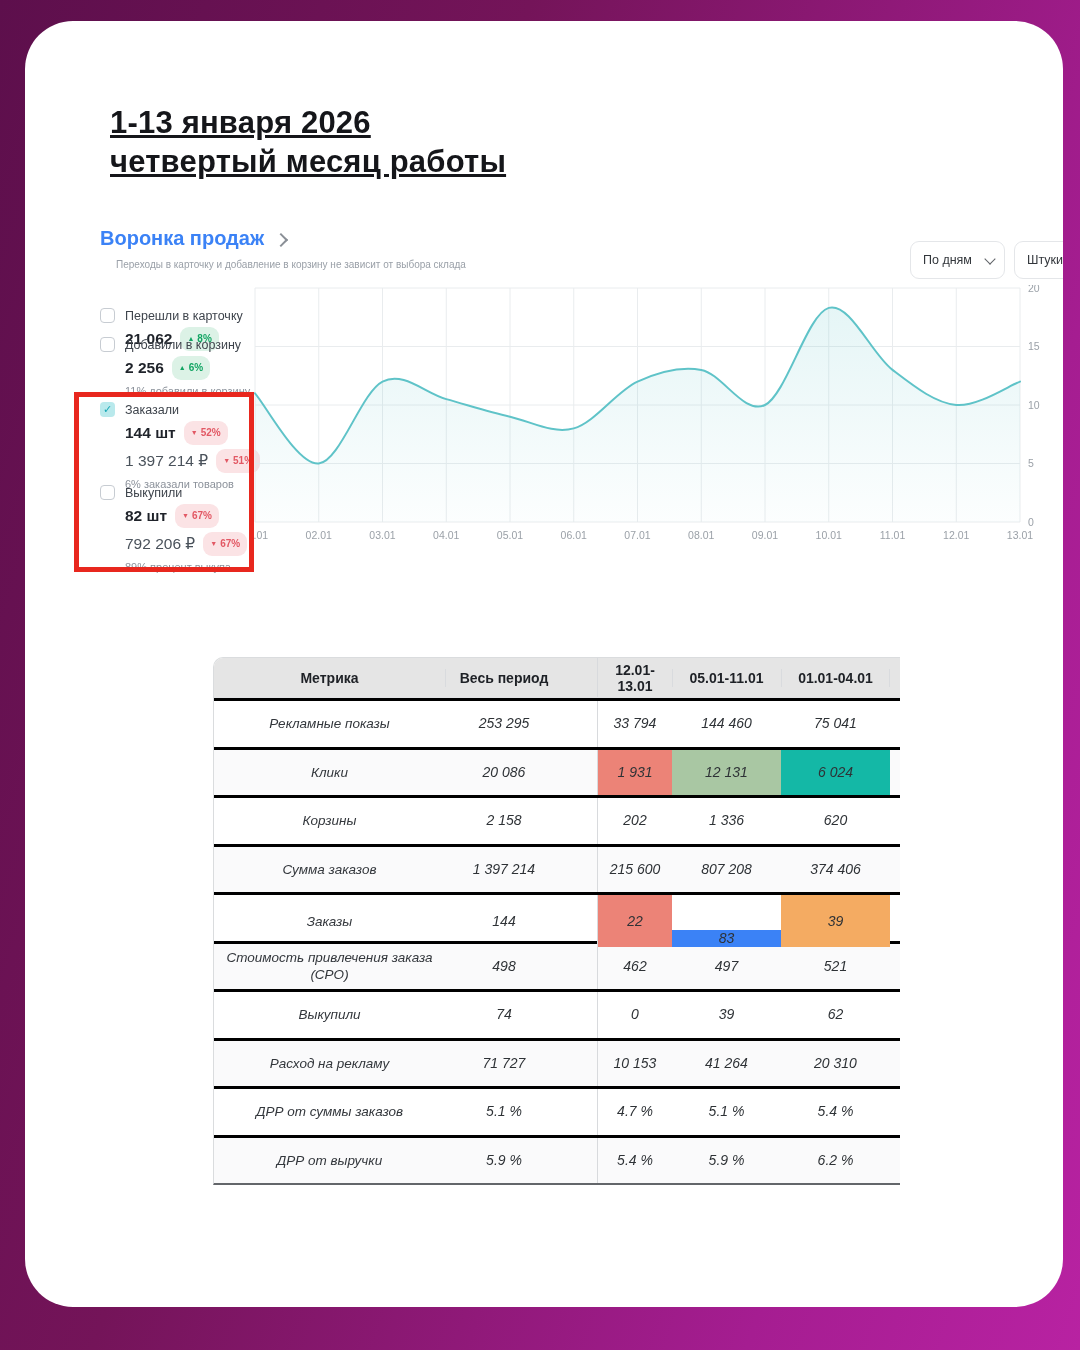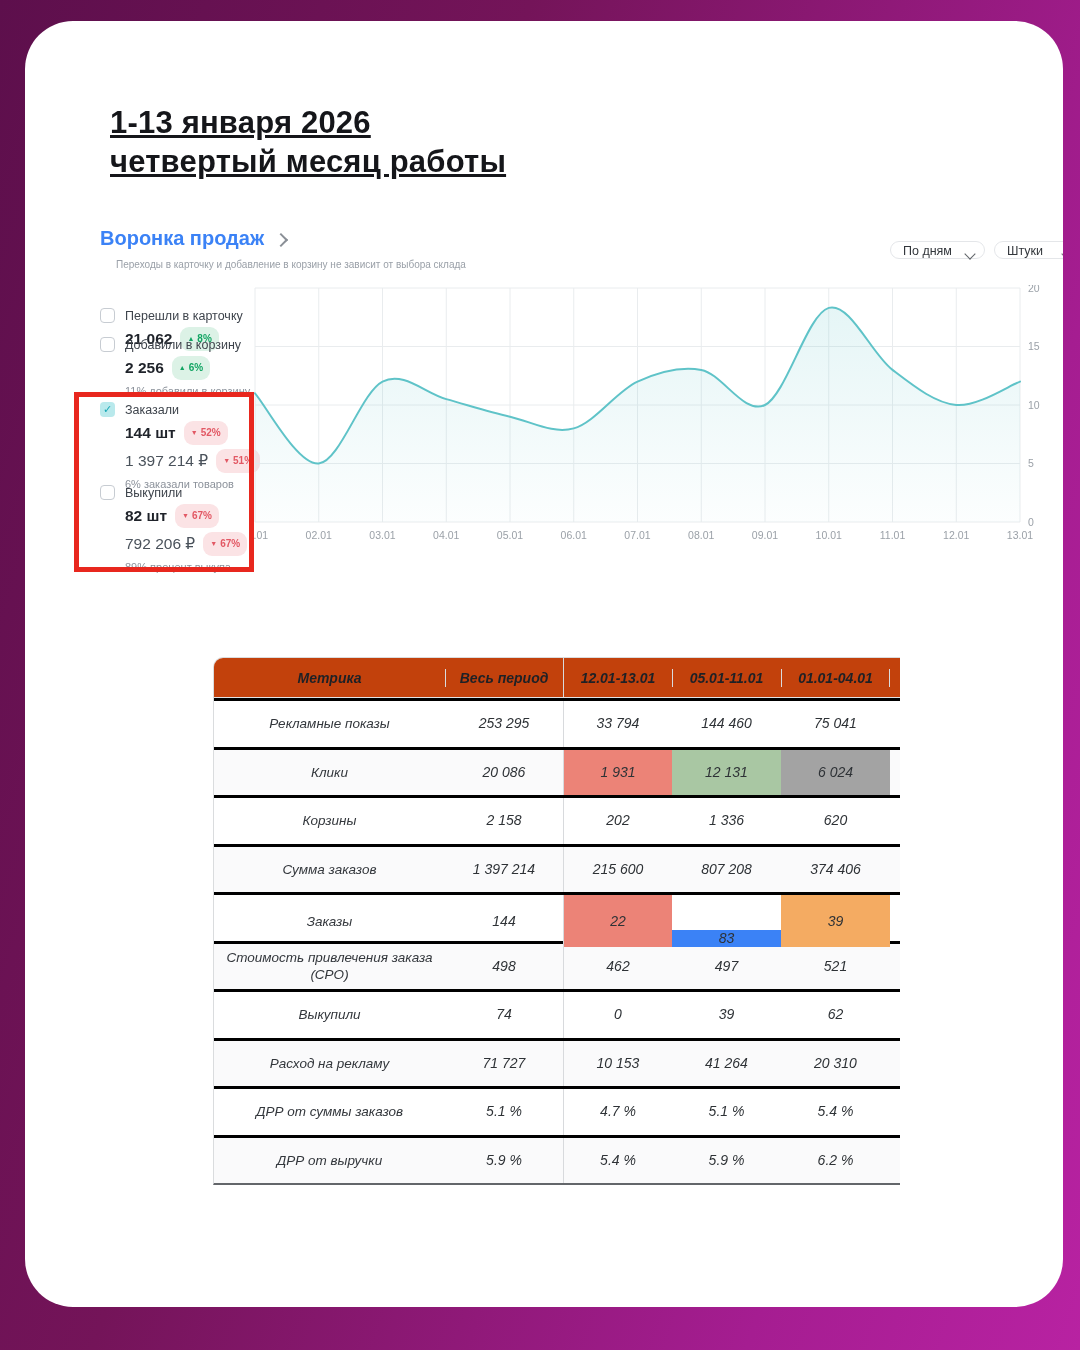--- a/index.html
+++ b/index.html
@@ -16,22 +16,22 @@
     position:absolute;left:85px;top:82px;
     font-size:31px;line-height:39px;font-weight:700;color:#15161a;letter-spacing:.2px;text-decoration:underline;
   }
   
   .funnel-title-row{position:absolute;left:75px;top:206px;display:flex;align-items:center;gap:12px;cursor:pointer;}
   .funnel-title{font-size:20px;font-weight:700;color:#3b82f6;}
   .chev-right{width:8px;height:8px;border-left:2px solid #8a8f96;border-bottom:2px solid #8a8f96;transform:rotate(-135deg);margin-top:2px;}
   .funnel-subtitle{position:absolute;left:91px;top:238px;font-size:10px;color:#9aa0a8;}
   
   .dropdown{
-    position:absolute;top:220px;height:18px;background:#fff;border:1px solid #e4e6e9;border-radius:9px;
-    display:flex;align-items:flex-end;padding:0 10px 0 12px;gap:10px;font-size:12.5px;color:#32363b;box-sizing:border-box;
+    position:absolute;top:220px;height:38px;background:#fff;border:1px solid #e4e6e9;border-radius:9px;
+    display:flex;align-items:center;padding:0 10px 0 12px;gap:10px;font-size:12.5px;color:#32363b;box-sizing:border-box;margin-left:20px;
   }
   .dd-1{left:865px;width:95px;}
   .dd-2{left:969px;width:88px;}
   .chev-down{width:7px;height:7px;border-left:1.6px solid #5f6368;border-bottom:1.6px solid #5f6368;transform:rotate(-45deg);margin-top:-3px;margin-left:auto;flex:none;}
   
   .metric{position:absolute;left:75px;width:175px;}
   .metric-head{display:flex;align-items:center;gap:10px;}
   .cb{width:15px;height:15px;border:1.5px solid #c7ccd2;border-radius:4px;background:#fff;box-sizing:border-box;flex:none;cursor:pointer;}
   .cb.checked{border:none;background:#b9e9ec;color:#16a7b5;display:flex;align-items:center;justify-content:center;font-size:11px;font-weight:700;}
   .metric-label{font-size:12.5px;color:#3e444c;}
@@ -48,29 +48,29 @@
   .chart-svg{position:absolute;left:225px;top:264px;}
   
   .table-box{
     position:absolute;left:188px;top:636px;width:686px;
     border-top:1px solid #dadcde;border-left:1px solid #dadcde;border-bottom:2.5px solid #63666a;
     border-top-left-radius:10px;overflow:hidden;background:#fff;box-sizing:content-box;
   }
   .tr{display:grid;grid-template-columns:231px 118px 109px 109px 109px;height:48.5px;box-sizing:border-box;}
   .tr+.tr{border-top:3px solid #000000;font-style:italic;}
   .tr.alt{background:#fafafb;}
-  .thead{height:40px;background:#c2410c;border-bottom:1px solid #e2e3e5;font-style:italic;}
+  .thead{height:40px;background:#e5e5e5;border-bottom:1px solid #e2e3e5;}
   .th,.td{display:flex;align-items:center;justify-content:center;text-align:center;position:relative;box-sizing:border-box;}
   .th{font-size:14px;font-weight:700;color:#1e2126;}
   .td{font-size:14px;color:#2e3236;white-space:pre-line;line-height:17px;}
   .td.lbl{font-size:13.5px;color:#33373c;}
   .th:nth-child(2)::before,.th:nth-child(4)::before,.th:nth-child(5)::before{
     content:'';position:absolute;left:0;top:11px;height:18px;width:1px;background:#d9dbde;}
   .th:nth-child(5)::after{content:'';position:absolute;right:0;top:11px;height:18px;width:1px;background:#d9dbde;}
-  .th:nth-child(3),.td:nth-child(3){border-left:1px solid #d8dadd;}
+  .th:nth-child(3),.td:nth-child(3){border-left:1px solid #d8dadd;margin-left:34px;}
 </style>
 </head>
 <body>
 
 <div class="card">
 
   <div class="page-title">
     <div>1-13 января 2026</div>
     <div>четвертый месяц работы</div>
   </div>
@@ -194,21 +194,21 @@
         <div class="td">253 295</div>
         <div class="td">33 794</div>
         <div class="td">144 460</div>
         <div class="td">75 041</div>
       </div>
       <div class="tr alt">
         <div class="td lbl">Клики</div>
         <div class="td">20 086</div>
         <div class="td" style="background: rgb(236, 131, 119);">1 931</div>
         <div class="td" style="background: rgb(169, 199, 163);">12 131</div>
-        <div class="td" style="background: #a3a3a3;">6 024</div>
+        <div class="td" style="background: #14b8a6;">6 024</div>
       </div>
       <div class="tr">
         <div class="td lbl">Корзины</div>
         <div class="td">2 158</div>
         <div class="td">202</div>
         <div class="td">1 336</div>
         <div class="td">620</div>
       </div>
       <div class="tr alt">
         <div class="td lbl">Сумма заказов</div>

